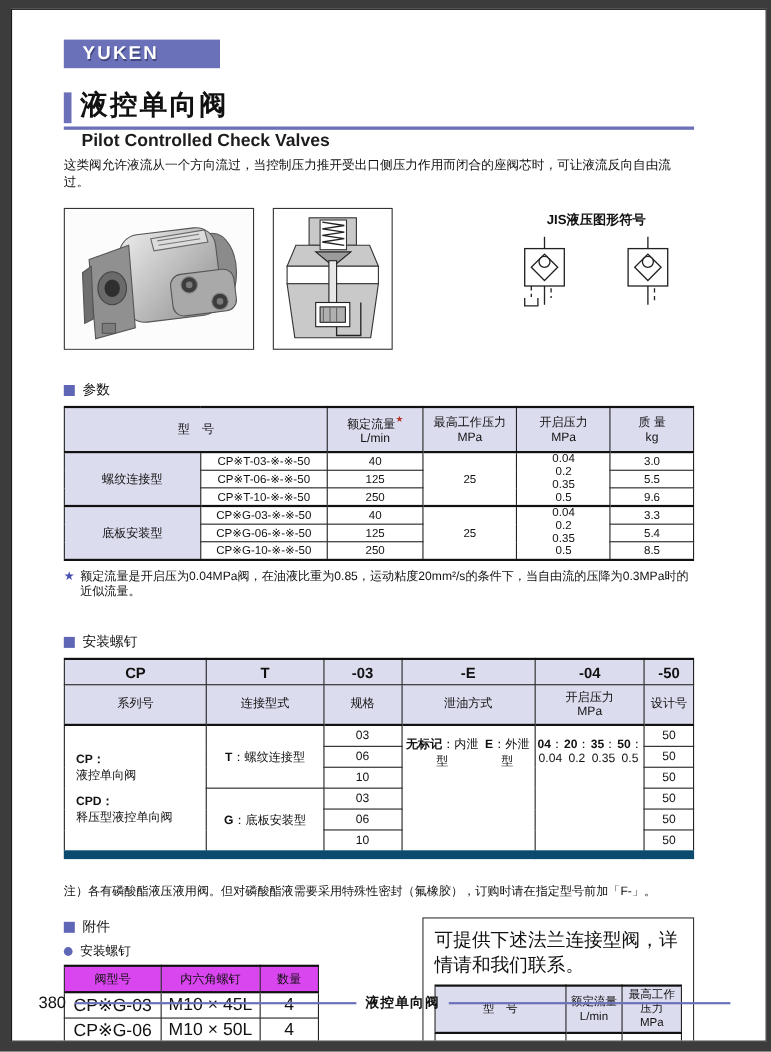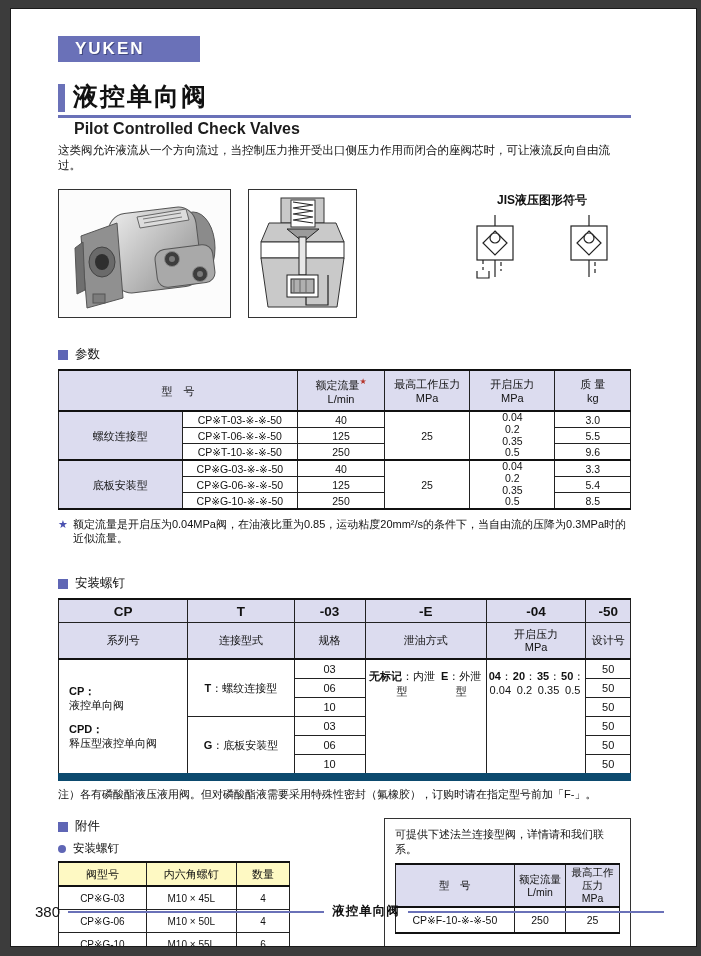--- a/index.html
+++ b/index.html
@@ -60,29 +60,29 @@
 
   
   .t2{width:100%;margin-top:6px;border-top:2px solid #111;border-bottom:8px solid #0c4a6e}
   .t2 .code th{background:#dcdcef;font-size:13.5px;font-weight:bold;height:20px}
   .t2 .lab th{background:#dcdcef;font-weight:normal;font-size:11px;height:33px;
               border-bottom:2px solid #111;line-height:13px}
   .t2 tbody td{font-size:11px;height:16px}
   .t2 td.series{text-align:left;padding-left:10px;line-height:14px}
   .t2 .vbox{display:flex;flex-direction:row;justify-content:space-around;height:96px}
   .t2 td.size,.t2 td.design{font-weight:normal}
-  .note{margin-top:6px;font-size:11px}
+  .note{margin-top:22px;font-size:11px}
 
   
   .bottom-row{display:flex;justify-content:space-between;margin-top:16px;align-items:flex-start}
   .t3{width:232px;margin-top:5px;border-top:2px solid #111;border-bottom:2px solid #111}
-  .t3 th{background:#fef9c3;font-weight:normal;font-size:11px;height:20px;border-bottom:2px solid #111}
-  .t3 td{font-size:10px;height:20px}
+  .t3 th{background:#d946ef;font-weight:normal;font-size:11px;height:20px;border-bottom:2px solid #111}
+  .t3 td{font-size:16px;height:20px}
   .flange-box{width:247px;border:1px solid #333;padding:8px 10px 14px;box-sizing:border-box}
-  .flange-intro{font-size:11px}
+  .flange-intro{font-size:17px}
   .tf{width:100%;margin-top:6px;border-top:2px solid #111;border-bottom:2px solid #111}
   .tf th{background:#dcdcef;font-weight:normal;font-size:10.5px;height:34px;
          border-bottom:2px solid #111;line-height:13px}
   .tf td{font-size:10.5px;height:22px}
 
   
   .footer{position:absolute;left:24px;right:32px;top:894px;display:flex;align-items:center;gap:8px}
   .footer .pageno{font-size:15px}
   .footer .line{height:2px;background:#6a71b8;flex:1}
   .footer .ftitle{font-weight:bold;font-size:12.5px;letter-spacing:1px}

